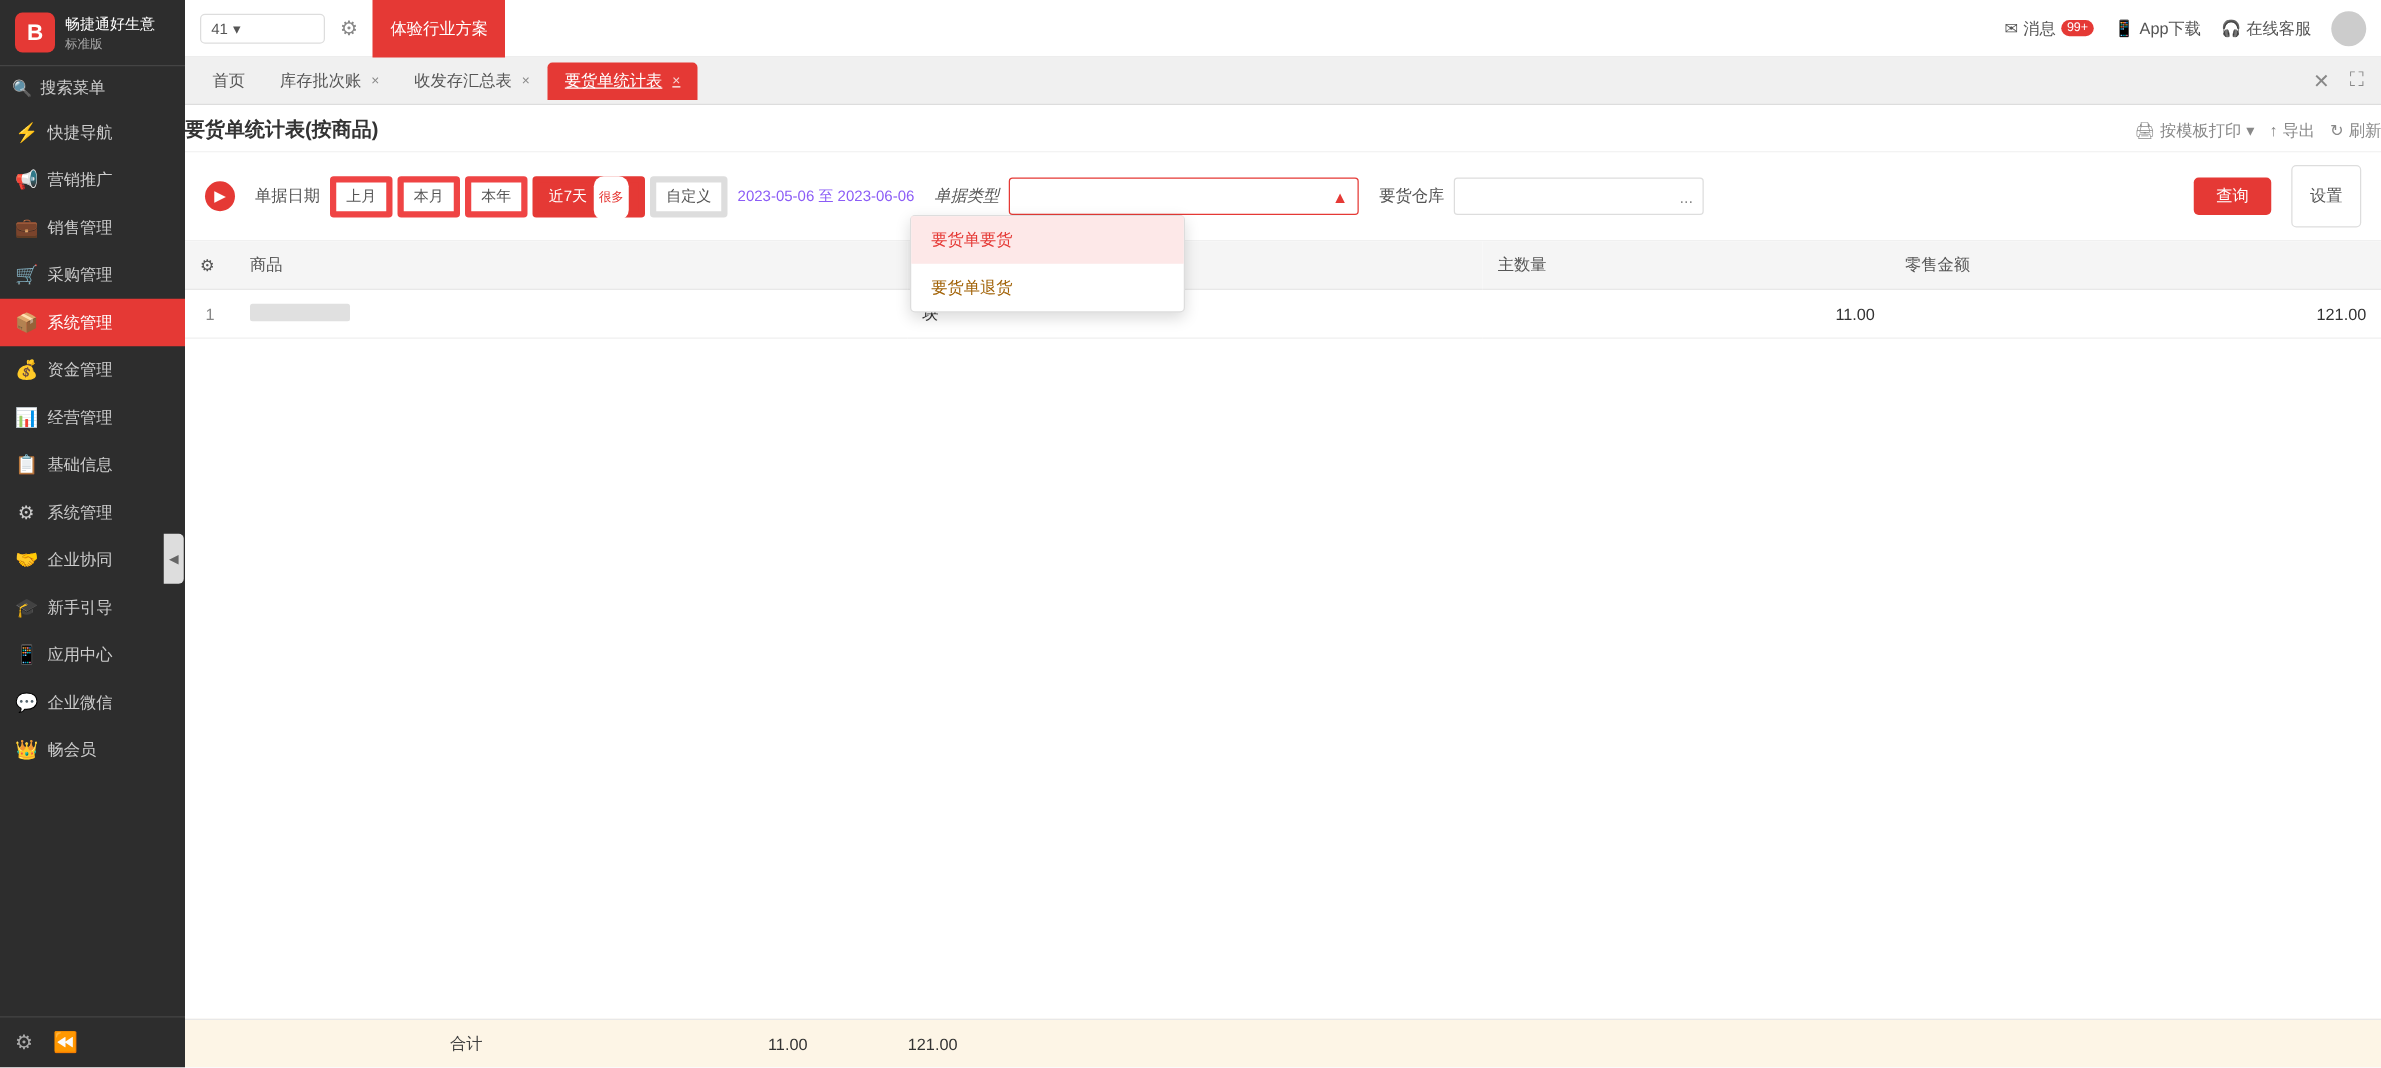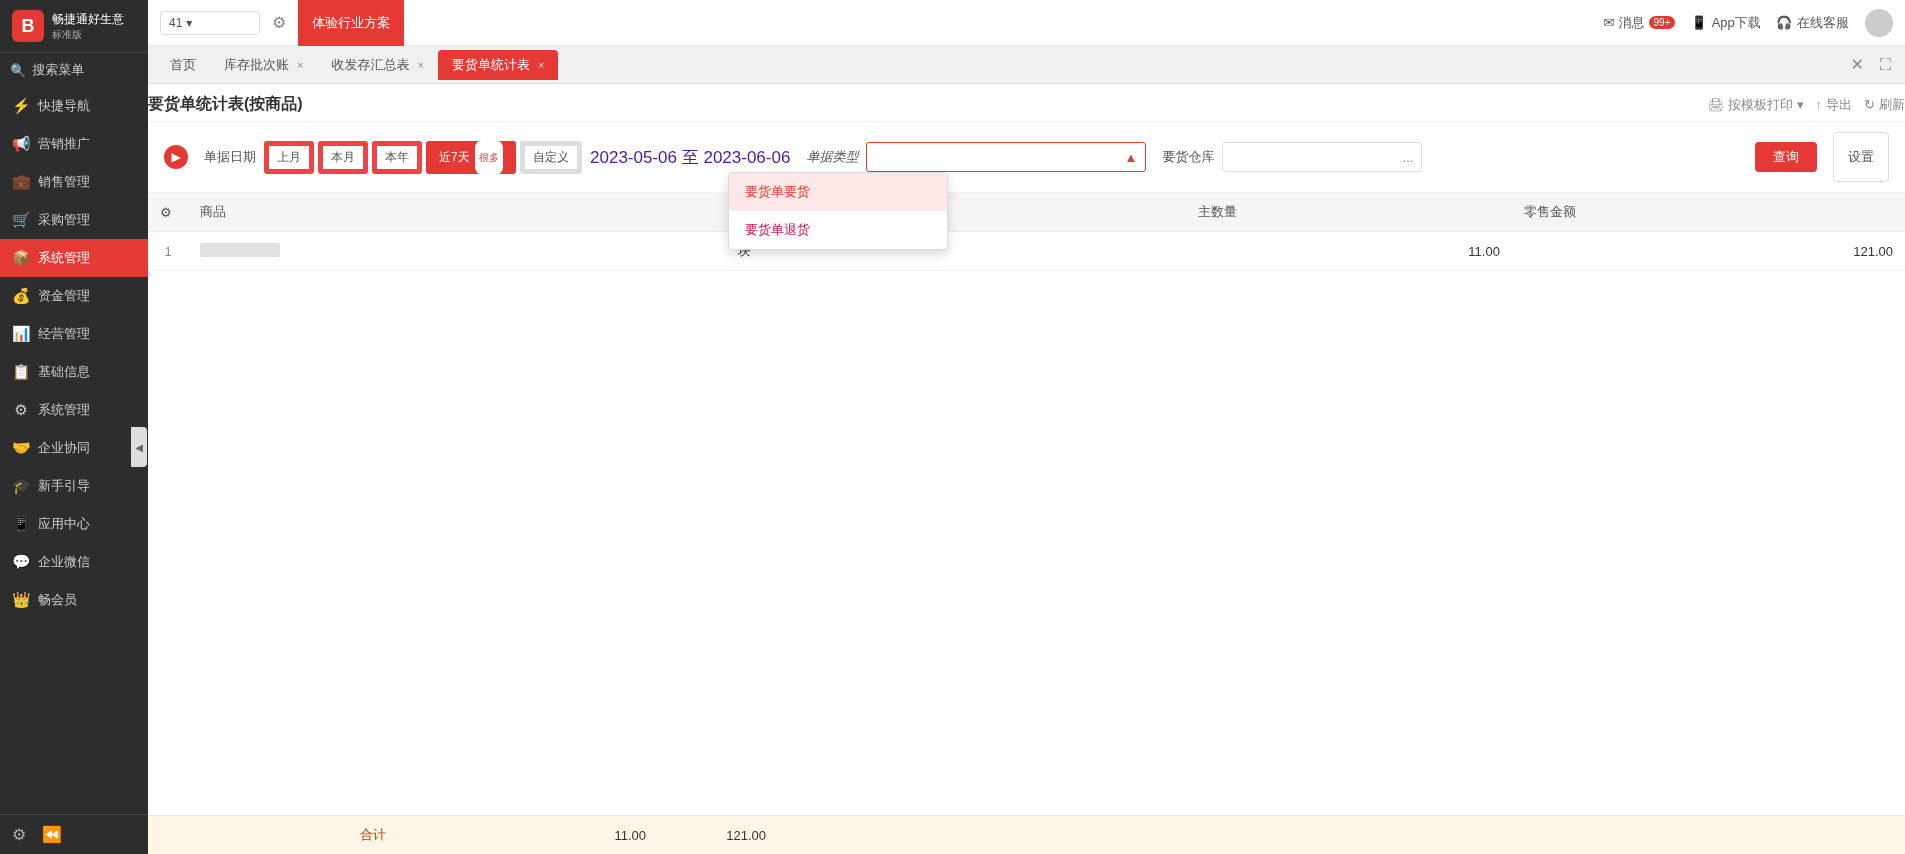--- a/index.html
+++ b/index.html
@@ -179,20 +179,21 @@
       padding: 6px 14px;
       cursor: pointer;
       font-size: 13px;
       color: #555;
       border-radius: 4px 4px 0 0;
       position: relative;
     }
     .tab.active {
       background: #e53935;
       color: white;
+      text-decoration: underline;
     }
     .tab-close {
       font-size: 11px;
       color: #888;
       margin-left: 4px;
       cursor: pointer;
     }
     .tab.active .tab-close { color: rgba(255,255,255,0.8); }
     .tabs-right {
       margin-left: auto;
@@ -279,22 +280,22 @@
       color: #555;
       background: #fff;
     }
     .filter-date-btn.hot {
       background: #e53935;
       color: white;
       border-color: #e53935;
     }
     .filter-date-btn.custom { border-color: #ddd; }
     .filter-date-range {
-      color: #4c1d95;
-      font-size: 17px;
+      color: #8b5cf6;
+      font-size: 12px;
     }
     .filter-type-section {
       display: flex;
       align-items: center;
       gap: 8px;
       font-style: italic;
     }
     .filter-type-input-inner {
       display: flex;
       align-items: center;
@@ -351,21 +352,21 @@
       border: 1px solid #ddd;
       border-radius: 4px;
       box-shadow: 0 4px 12px rgba(0,0,0,0.15);
       z-index: 100;
       width: 220px;
     }
     .dropdown-item {
       padding: 10px 16px;
       cursor: pointer;
       font-size: 13px;
-      color: #be185d;
+      color: #a16207;
     }
     .dropdown-item.selected { background: #fde8e8; color: #e53935; }
 
     
     .table-container {
       flex: 1;
       overflow: auto;
     }
     table {
       width: 100%;
@@ -394,21 +395,21 @@
 
     
     .table-footer {
       background: #fdf5e6;
       padding: 10px 12px;
       display: flex;
       align-items: center;
       border-top: 1px solid #e8e8e8;
       font-size: 13px;
     }
-    .footer-label { color: #c2410c; padding-left: 200px; }
+    .footer-label { color: #404040; padding-left: 200px; }
     .footer-val { color: #333; min-width: 120px; text-align: right; padding-right: 20px; }
   </style>
 </head>
 <body>
 
 <div class="sidebar">
   <div class="sidebar-logo">
     <div class="logo-icon">B</div>
     <div>
       <div style="font-size:12px;color:#fff;">畅捷通好生意</div>

